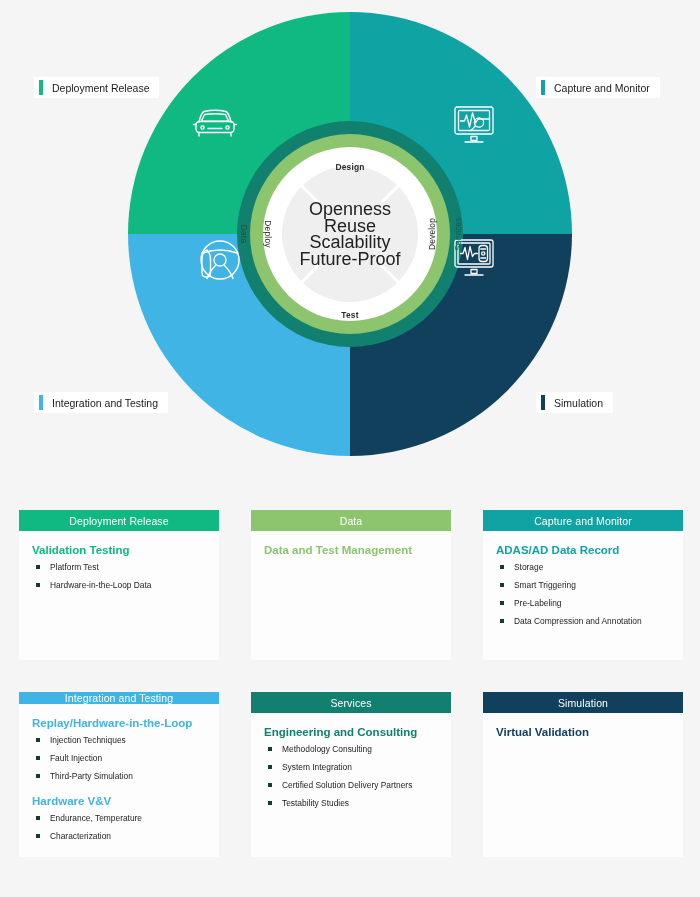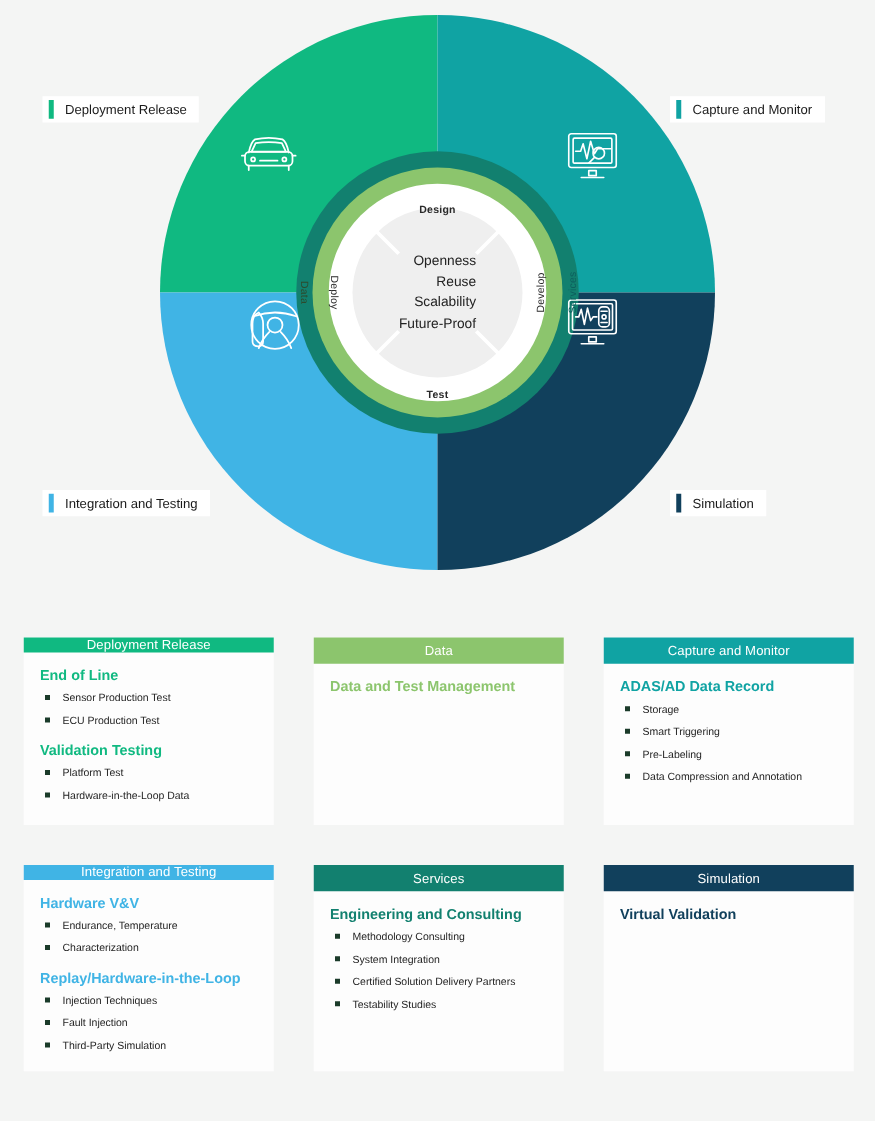--- a/index.html
+++ b/index.html
@@ -20,23 +20,23 @@
   .center-words {
     position: absolute;
     left: 128px; top: 12px;
     width: 444px; height: 444px;
     pointer-events: none;
   }
   .core-text {
     position: absolute;
     left: 50%; top: 50%;
     transform: translate(-50%, -50%);
-    text-align: right;
+    text-align: center;
     color: #222;
-    font-size: 11px;
+    font-size: 18px;
     line-height: 16.5px;
     white-space: nowrap;
   }
 
   .ringlabel {
     position: absolute;
     font-size: 8.4px;
     letter-spacing: .2px;
     color: #2a2a2a;
     white-space: nowrap;
@@ -210,27 +210,20 @@
       <span class="txt">Simulation</span>
     </div>
   </div>
 
   <div class="cards">
 
     <div class="card h-r1c1">
       <div class="card-head" style="background:#10b981">Deployment Release</div>
       <div class="card-body">
         <div class="grp">
-          <div class="grp-title" style="color:#10b981">End of Line</div>
-          <ul class="items">
-            <li>Sensor Production Test</li>
-            <li>ECU Production Test</li>
-          </ul>
-        </div>
-        <div class="grp">
           <div class="grp-title" style="color:#10b981">Validation Testing</div>
           <ul class="items">
             <li>Platform Test</li>
             <li>Hardware-in-the-Loop Data</li>
           </ul>
         </div>
       </div>
     </div>
 
     <div class="card h-r1c2">
@@ -254,32 +247,32 @@
             <li>Data Compression and Annotation</li>
           </ul>
         </div>
       </div>
     </div>
 
     <div class="card h-r2c1">
       <div class="card-head" style="background:#40b4e5">Integration and Testing</div>
       <div class="card-body">
         <div class="grp">
-          <div class="grp-title" style="color:#40b4e5">Hardware V&amp;V</div>
-          <ul class="items">
-            <li>Endurance, Temperature</li>
-            <li>Characterization</li>
-          </ul>
-        </div>
-        <div class="grp">
           <div class="grp-title" style="color:#40b4e5">Replay/Hardware-in-the-Loop</div>
           <ul class="items">
             <li>Injection Techniques</li>
             <li>Fault Injection</li>
             <li>Third-Party Simulation</li>
+          </ul>
+        </div>
+        <div class="grp">
+          <div class="grp-title" style="color:#40b4e5">Hardware V&amp;V</div>
+          <ul class="items">
+            <li>Endurance, Temperature</li>
+            <li>Characterization</li>
           </ul>
         </div>
       </div>
     </div>
 
     <div class="card h-r2c2">
       <div class="card-head" style="background:#12806f">Services</div>
       <div class="card-body">
         <div class="grp">
           <div class="grp-title" style="color:#12806f">Engineering and Consulting</div>

